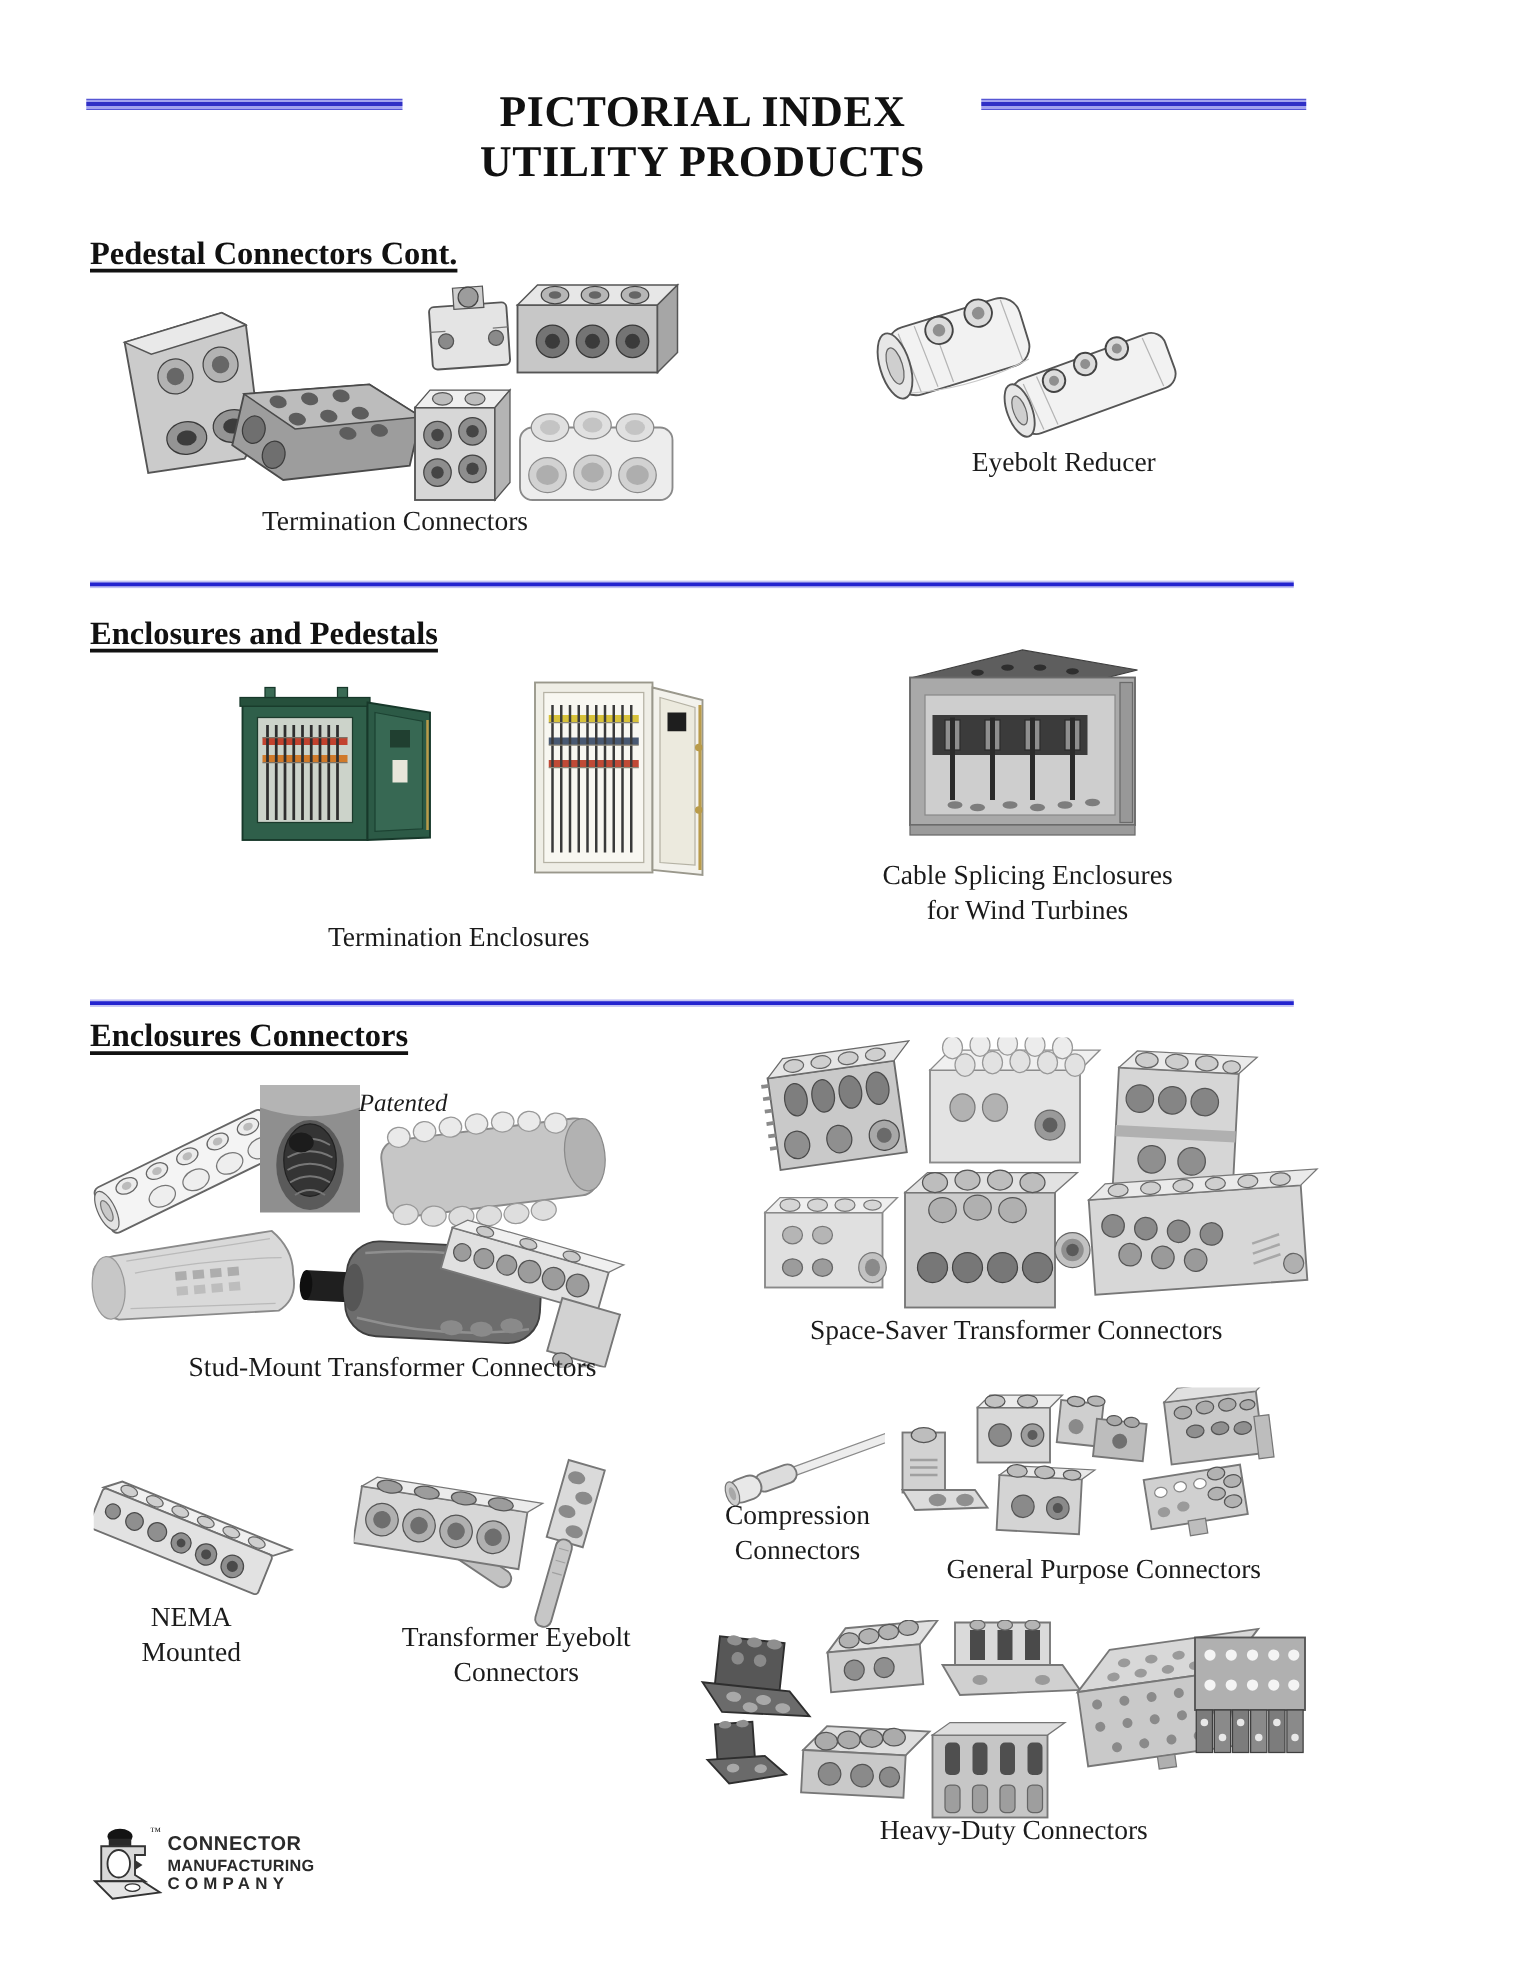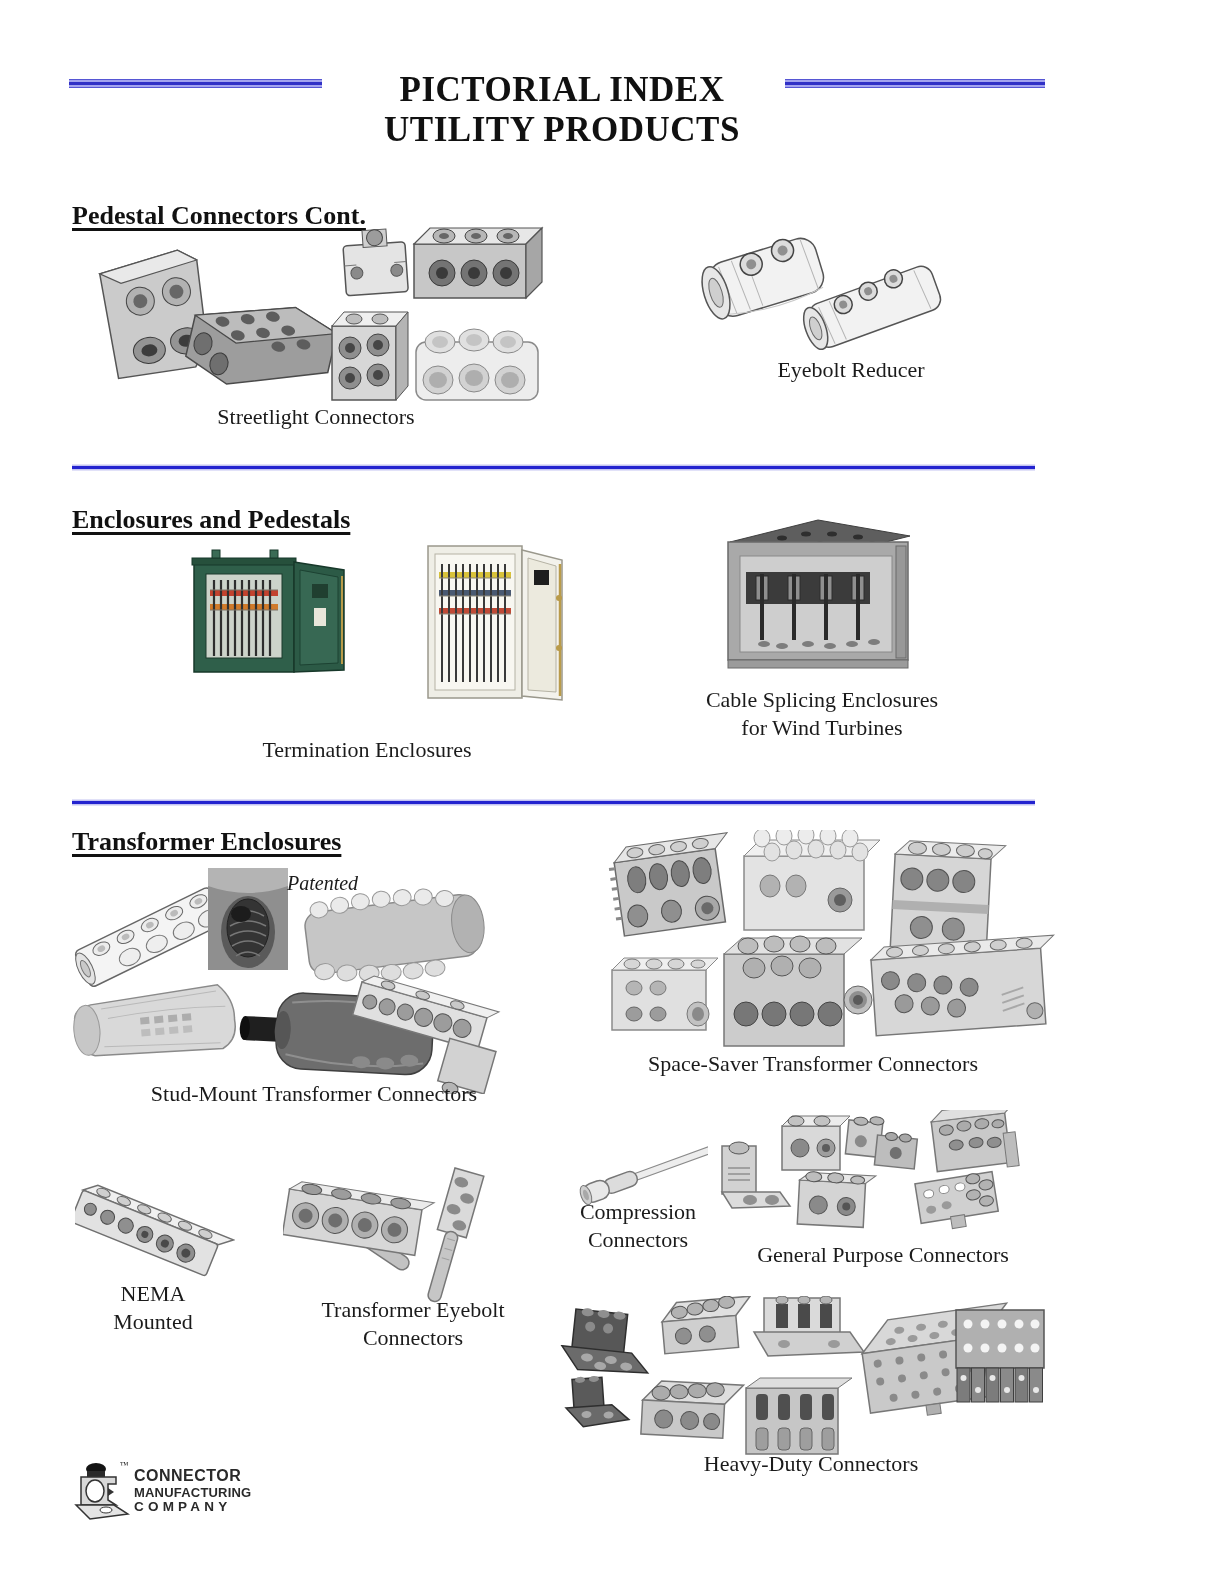--- a/index.html
+++ b/index.html
@@ -4,21 +4,21 @@
 <style>
   html,body{margin:0;padding:0;background:#ffffff;}
   .page{position:relative;width:1224px;height:1584px;background:#ffffff;overflow:hidden;
         font-family:"Liberation Serif",serif;color:#1b1b1b;}
   .abs{position:absolute;}
   .title-line{font-weight:bold;font-size:35px;text-align:center;letter-spacing:.5px;
               font-family:"Liberation Serif",serif;color:#111;}
   .deco-rule{height:9px;
      background:linear-gradient(to bottom,#5656d4 0 1px,#a3a3ef 1px 3px,#3030c6 3px 6px,#a3a3ef 6px 8px,#5656d4 8px 9px);}
   .sec-heading{font-size:26px;font-weight:bold;text-decoration:underline;
-               text-decoration-thickness:2.5px;text-underline-offset:4px;color:#111;margin-top:13px;}
+               text-decoration-thickness:2.5px;text-underline-offset:4px;color:#111;}
   .divider{height:3px;background:#2323cf;box-shadow:0 -1.5px 0 #c3c3f2,0 1.5px 0 #c3c3f2;}
   .caption{font-size:22px;text-align:center;line-height:1.28;color:#1b1b1b;}
   .patented{font-size:20px;font-style:italic;color:#1b1b1b;}
   .logo-text{font-family:"Liberation Sans",sans-serif;font-weight:bold;color:#2a2a2a;line-height:1;}
   .logo-l1{font-size:16px;letter-spacing:.5px;}
   .logo-l2{font-size:13px;letter-spacing:.2px;}
   .logo-l3{font-size:13.5px;letter-spacing:4.2px;font-weight:bold;}
   svg{display:block;}
 </style>
 </head>
@@ -117,21 +117,21 @@
           <ellipse cx="92" cy="22" rx="8" ry="6" fill="#c4c4c4"></ellipse>
         <ellipse cx="22" cy="60" rx="15" ry="14" fill="#d2d2d2" stroke="#8a8a8a"></ellipse>
           <ellipse cx="22" cy="60" rx="9" ry="8" fill="#aeaeae"></ellipse>
         <ellipse cx="58" cy="58" rx="15" ry="14" fill="#d2d2d2" stroke="#8a8a8a"></ellipse>
           <ellipse cx="58" cy="58" rx="9" ry="8" fill="#aeaeae"></ellipse>
         <ellipse cx="94" cy="60" rx="15" ry="14" fill="#d2d2d2" stroke="#8a8a8a"></ellipse>
           <ellipse cx="94" cy="60" rx="9" ry="8" fill="#aeaeae"></ellipse>
       </g>
     </svg>
   </div>
-  <div class="abs caption" style="left:166px;top:403px;width:300px;">Streetlight Connectors</div>
+  <div class="abs caption" style="left:166px;top:403px;width:300px;">Termination Connectors</div>
 
   <div class="abs" style="left:695px;top:222px;">
     <svg width="250" height="132" viewBox="0 0 250 132">
       <g transform="rotate(-17 70 60)">
         <rect x="18" y="28" width="110" height="56" rx="16" fill="#f2f2f2" stroke="#555" stroke-width="1.5"></rect>
         <path d="M30,32 l4,50 M44,30 l4,52 M58,29 l3,53 M116,30 l3,52" stroke="#b5b5b5" stroke-width="1"></path>
         <path d="M24,80 q50,12 100,2" stroke="#c9c9c9" fill="none"></path>
         <ellipse cx="20" cy="56" rx="12" ry="27" fill="#e7e7e7" stroke="#555" stroke-width="1.5"></ellipse>
         <ellipse cx="20" cy="56" rx="6" ry="15" fill="#cfcfcf" stroke="#666"></ellipse>
         <circle cx="62" cy="39" r="11" fill="#dcdcdc" stroke="#444" stroke-width="1.5"></circle>
@@ -229,21 +229,21 @@
       <rect x="16" y="146" width="180" height="8" fill="#9b9b9b" stroke="#6a6a6a"></rect>
     </svg>
   </div>
   <div class="abs caption" style="left:672px;top:686px;width:300px;">
     <div>Cable Splicing Enclosures</div>
     <div>for Wind Turbines</div>
   </div>
 
   <div class="abs divider" style="left:72px;top:801px;width:963px;"></div>
 
-  <div class="abs sec-heading" style="left:72px;top:814px;">Transformer Enclosures</div>
+  <div class="abs sec-heading" style="left:72px;top:814px;">Enclosures Connectors</div>
 
   <div class="abs" style="left:62px;top:860px;">
     <svg width="452" height="234" viewBox="0 0 452 234">
 
       <g transform="translate(12,92) rotate(-26)">
         <rect x="0" y="0" width="150" height="40" rx="5" fill="#f4f4f4" stroke="#666" stroke-width="1.5"></rect>
         <ellipse cx="3" cy="20" rx="7" ry="17" fill="#e3e3e3" stroke="#666"></ellipse>
         <ellipse cx="3" cy="20" rx="3.5" ry="9" fill="#c9c9c9" stroke="#777"></ellipse>
         <ellipse cx="26" cy="9" rx="9" ry="6" fill="#ececec" stroke="#666"></ellipse>
           <ellipse cx="26" cy="9" rx="4" ry="3" fill="#bbb"></ellipse>

